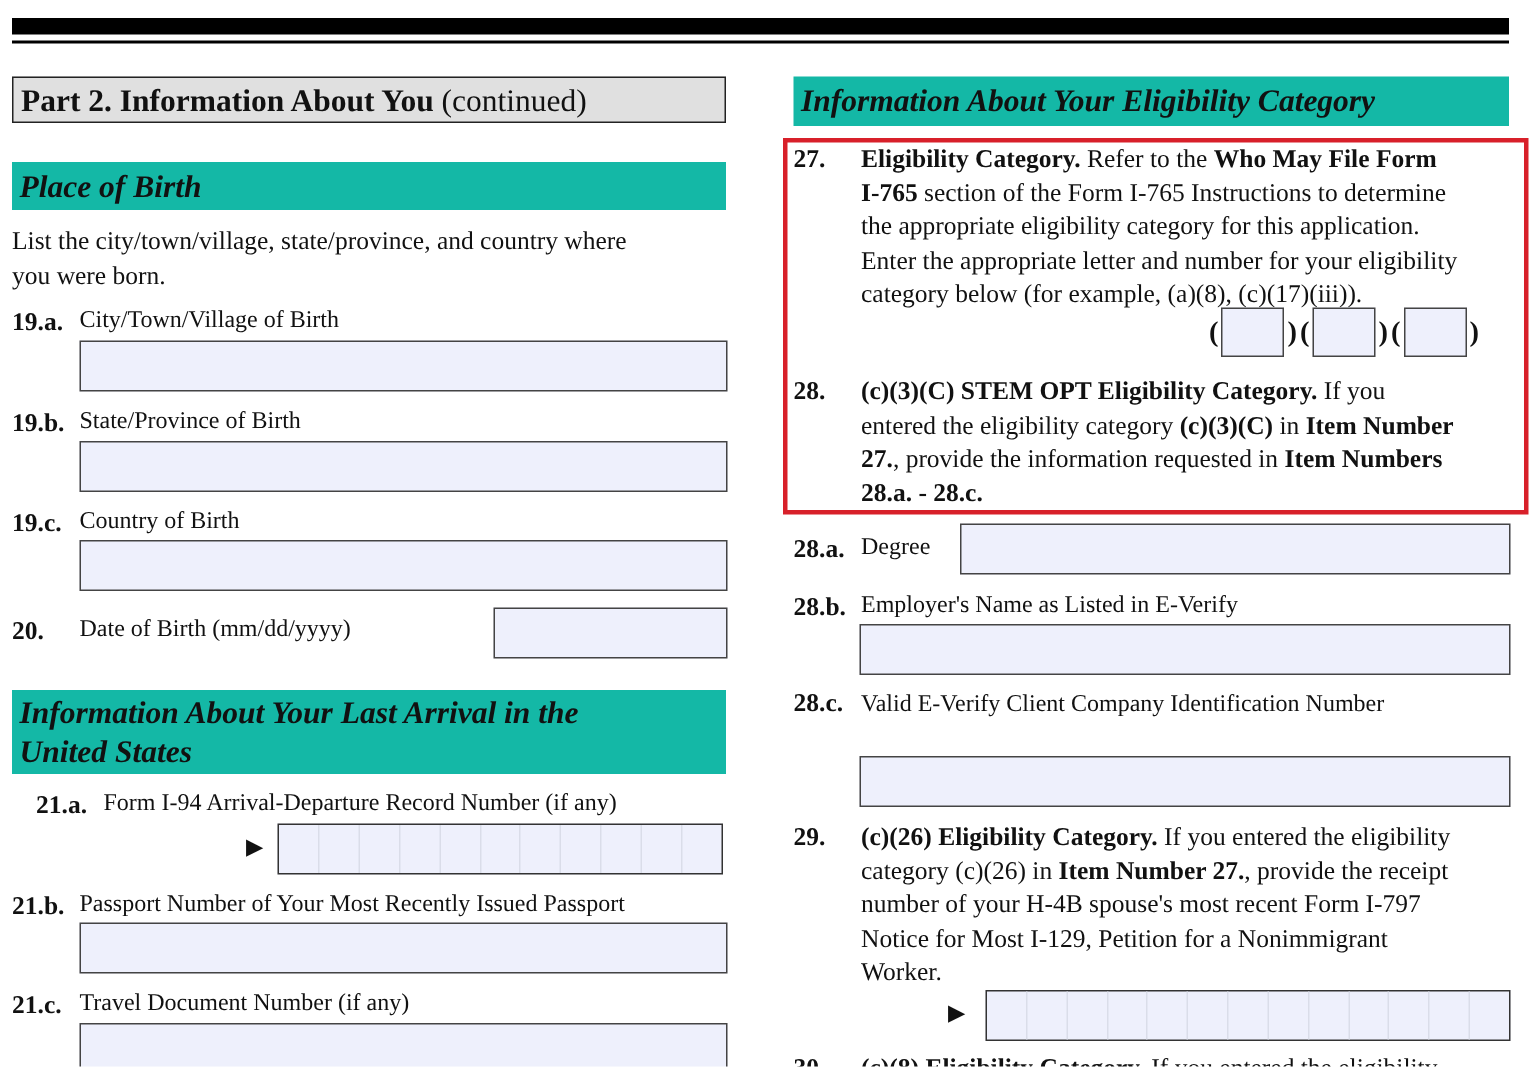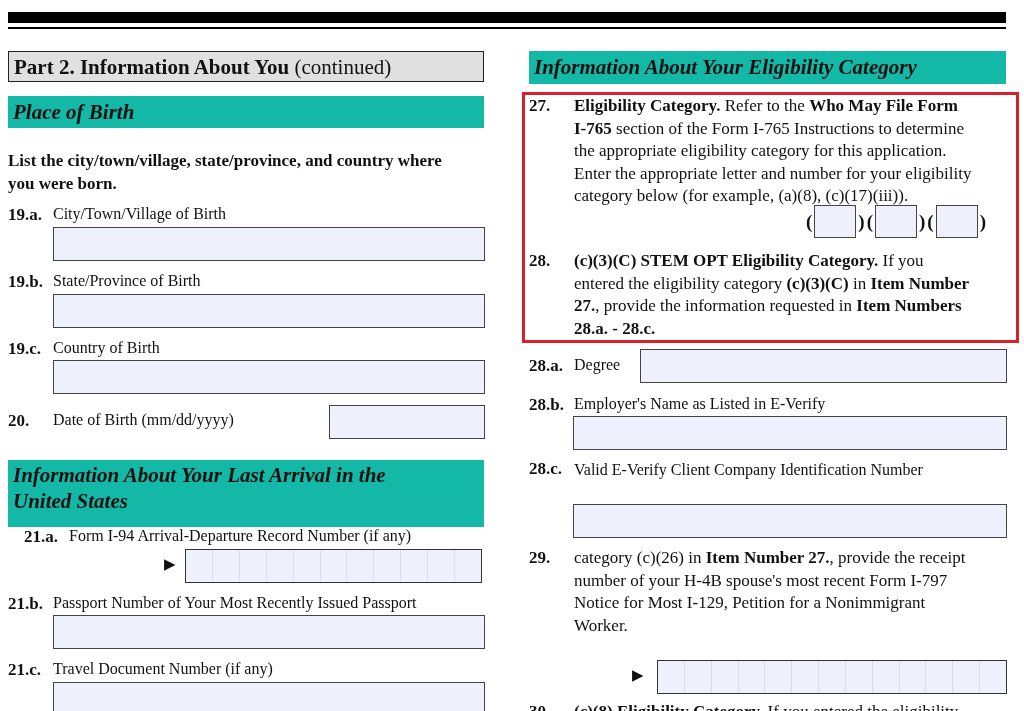--- a/index.html
+++ b/index.html
@@ -27,23 +27,23 @@
     .sm-field { width:42px; height:33px; }
   </style>
 </head>
 <body>
 
 <div class="topbar-thick"></div>
 <div class="topbar-thin"></div>
 
 <div class="abs part-header"><b>Part 2.  Information About You</b><span> (continued)</span></div>
 
-<div class="abs section-header" style="left:8px;top:96px;width:476px;height:32px;line-height:32px;">Place of Birth</div>
+<div class="abs section-header" style="left:8px;top:108px;width:476px;height:32px;line-height:32px;">Place of Birth</div>
 
-<div class="abs body-text" style="left:8px;top:150px;width:480px;font-weight:bold;">
+<div class="abs body-text" style="left:8px;top:150px;width:480px;">
   <div>List the city/town/village, state/province, and country where</div>
   <div>you were born.</div>
 </div>
 
 <div class="abs" style="left:8px;top:205px;">
   <span class="num">19.a.</span>
   <span class="label abs" style="left:45px;top:0;white-space:nowrap;">City/Town/Village of Birth</span>
 </div>
 <div class="abs field" style="left:53px;top:227px;width:432px;height:34px;"></div>
 
@@ -58,21 +58,21 @@
   <span class="label abs" style="left:45px;top:0;white-space:nowrap;">Country of Birth</span>
 </div>
 <div class="abs field" style="left:53px;top:360px;width:432px;height:34px;"></div>
 
 <div class="abs" style="left:8px;top:411px;">
   <span class="num">20.</span>
   <span class="label abs" style="left:45px;top:0;white-space:nowrap;">Date of Birth (mm/dd/yyyy)</span>
 </div>
 <div class="abs field" style="left:329px;top:405px;width:156px;height:34px;"></div>
 
-<div class="abs section-header" style="left:8px;top:460px;width:476px;height:67px;line-height:26px;padding-top:2px;">
+<div class="abs section-header" style="left:8px;top:460px;width:476px;height:56px;line-height:26px;padding-top:2px;">
   <div>Information About Your Last Arrival in the</div>
   <div>United States</div>
 </div>
 
 <div class="abs" style="left:8px;top:527px;margin-left:16px;">
   <span class="num">21.a.</span>
   <span class="label abs" style="left:45px;top:0;white-space:nowrap;">Form I-94 Arrival-Departure Record Number (if any)</span>
 </div>
 <span class="abs arrow" style="left:164px;top:555px;">▶</span>
 <div class="abs comb" style="left:185px;top:549px;width:297px;height:34px;">
@@ -154,20 +154,21 @@
   <span class="num">28.c.</span>
   <div class="label abs body-text" style="left:45px;top:0;white-space:nowrap;">
     <div>Valid E-Verify Client Company Identification Number</div>
   </div>
 </div>
 <div class="abs field" style="left:573px;top:504px;width:434px;height:34px;"></div>
 
 <div class="abs body-text" style="left:529px;top:547px;width:480px;">
   <span class="num abs" style="left:0;top:0;">29.</span>
   <div class="abs" style="left:45px;top:0;width:440px;white-space:nowrap;">
+    <div><b>(c)(26) Eligibility Category.</b><span>  If you entered the eligibility</span></div>
     <div><span>category (c)(26) in </span><b>Item Number 27.</b><span>, provide the receipt</span></div>
     <div>number of your H-4B spouse's most recent Form I-797</div>
     <div>Notice for Most I-129, Petition for a Nonimmigrant</div>
     <div>Worker.</div>
   </div>
 </div>
 <span class="abs arrow" style="left:632px;top:666px;">▶</span>
 <div class="abs comb" style="left:657px;top:660px;width:350px;height:34px;">
   <div class="cell"></div>
     <div class="cell"></div>

